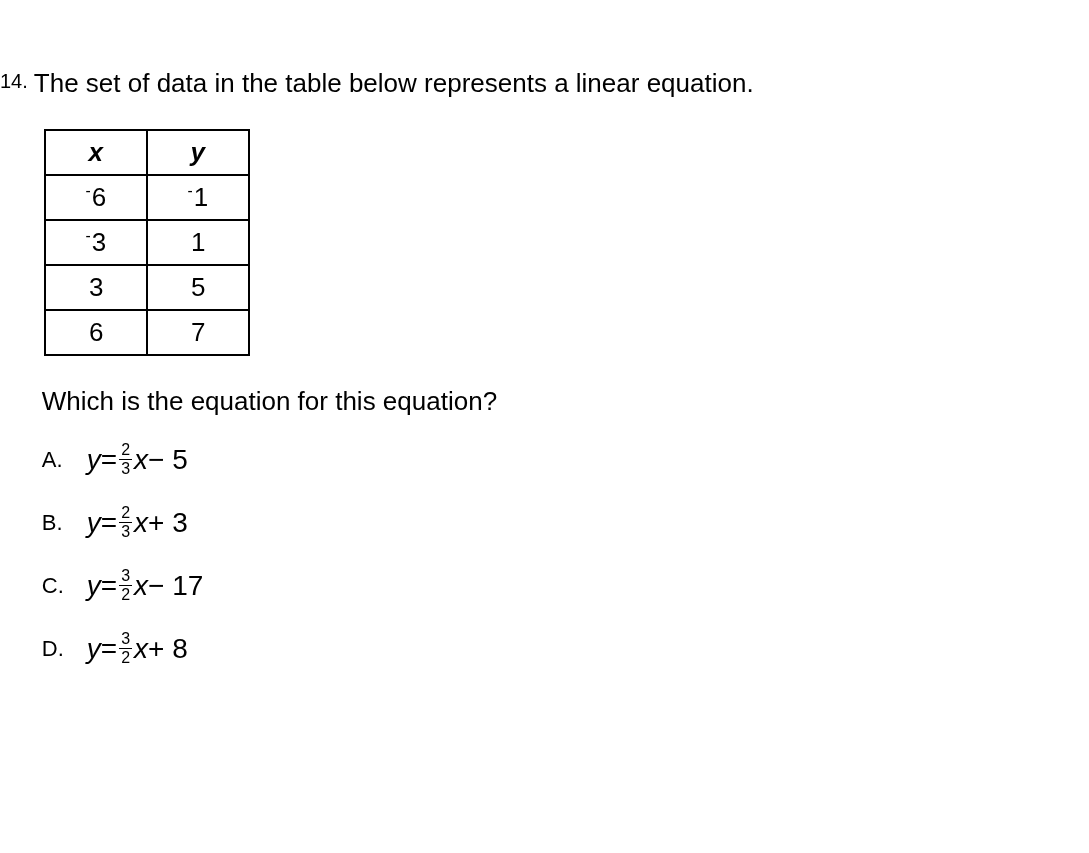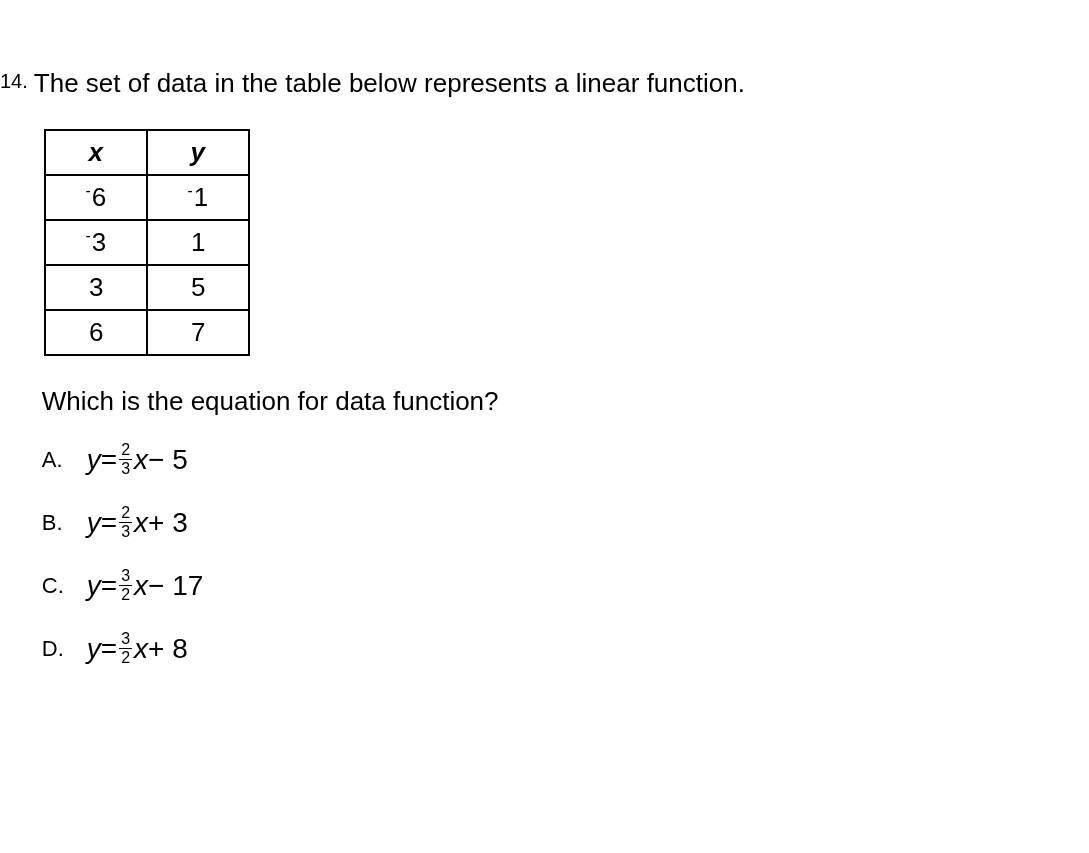--- a/index.html
+++ b/index.html
@@ -102,21 +102,21 @@
   .var {
     font-style: italic;
   }
 </style>
 </head>
 <body>
 
 <div class="question-block">
   <div class="qnum">14.</div>
   <div class="content">
-    <div class="stem">The set of data in the table below represents a linear function.</div>
+    <div class="stem">The set of data in the table below represents a linear equation.</div>
 
     <table class="data-table">
       <thead>
         <tr>
           <th>x</th>
           <th>y</th>
         </tr>
       </thead>
       <tbody>
         <tr>
@@ -131,21 +131,21 @@
           <td><span class="neg"><span class="sign"></span><span>3</span></span></td>
           <td><span class="neg"><span class="sign"></span><span>5</span></span></td>
         </tr>
         <tr>
           <td><span class="neg"><span class="sign"></span><span>6</span></span></td>
           <td><span class="neg"><span class="sign"></span><span>7</span></span></td>
         </tr>
       </tbody>
     </table>
 
-    <div class="prompt">Which is the equation for data function?</div>
+    <div class="prompt">Which is the equation for this equation?</div>
 
     <div class="choices">
 
       <div class="choice">
         <div class="choice-letter">A.</div>
         <div class="expr">
           <span class="var">y</span>
             <span class="eqtxt"> = </span>
           <span class="frac">
             <span class="num">2</span>

